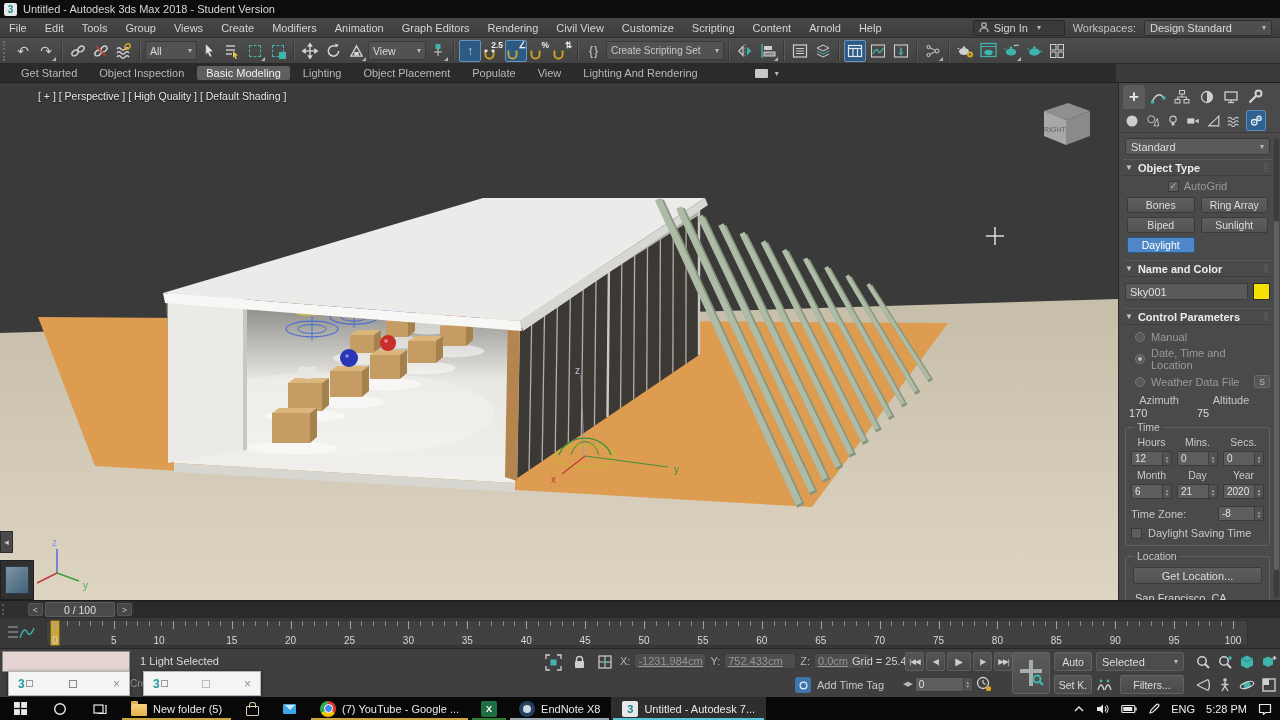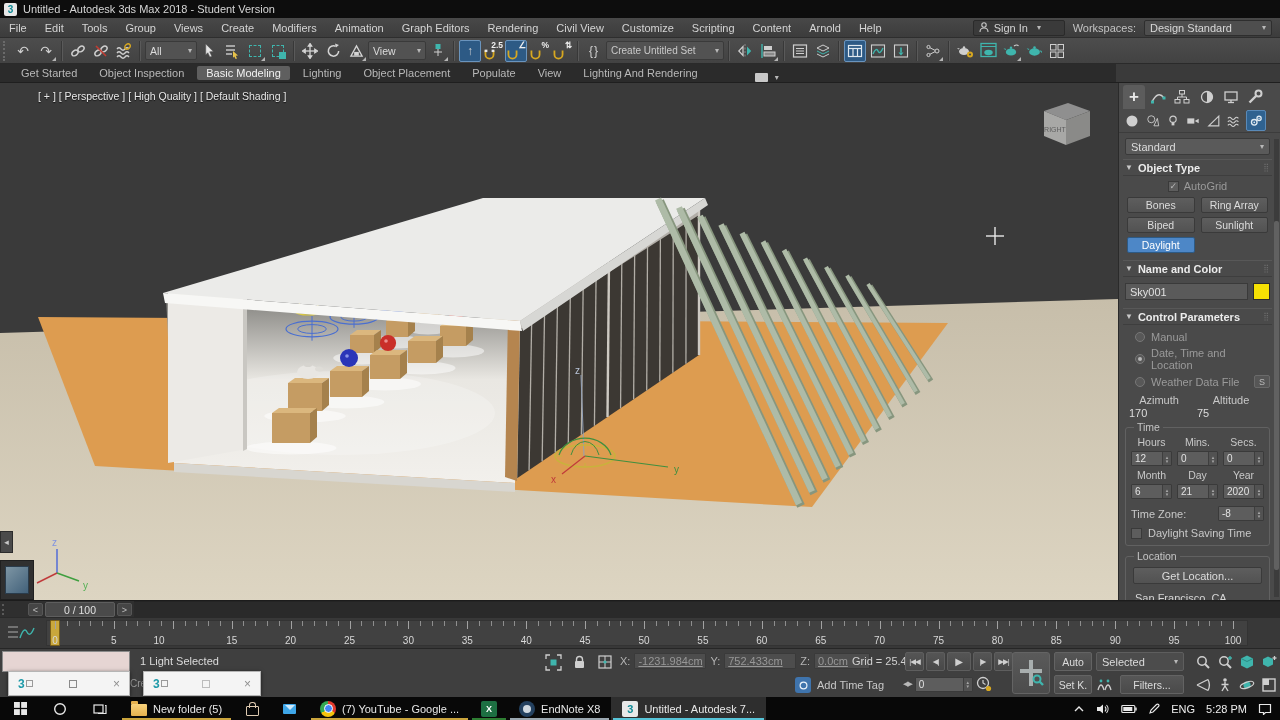--- a/index.html
+++ b/index.html
@@ -31,21 +31,21 @@
   .sep{width:2px;height:20px;background:linear-gradient(#383838,#383838) no-repeat 0 0/1px 100%,linear-gradient(#5a5a5a,#5a5a5a) no-repeat 1px 0/1px 100%;margin:0 3px;flex:none;}
   .tdd{height:19px;background:#525252;border:1px solid #3a3a3a;border-radius:2px;display:flex;align-items:center;justify-content:space-between;padding:0 4px;font-size:10.5px;color:#dcdcdc;flex:none;}
   .dash-box{width:12px;height:12px;border:1.4px dashed #3fb5ad;position:relative;}
   .dash-box .inner{position:absolute;right:-3px;bottom:-3px;width:7px;height:7px;background:#3fb5ad;}
   .snapwrap{position:relative;width:20px;height:20px;}
   .snapwrap svg{position:absolute;left:0;bottom:0;}
   .snapwrap .snap-t{position:absolute;top:-1px;right:0;font-size:8.5px;font-weight:bold;color:#f0f0f0;}
   .fly::after{content:'';position:absolute;right:1px;bottom:1px;border-left:4px solid transparent;border-bottom:4px solid #b5b5b5;}
 
   
-  .ribbon{position:absolute;left:0;top:64px;width:1116px;height:18px;background:#2b2b2b;display:flex;align-items:flex-end;}
+  .ribbon{position:absolute;left:0;top:64px;width:1116px;height:18px;background:#2b2b2b;display:flex;align-items:center;}
   .ribbon .tabs{display:flex;align-items:center;height:100%;padding-left:12px;gap:4px;}
   .rtab{padding:1px 9px;color:#b8b8b8;border-radius:2px;}
   .rtab.active{background:#5f5f5f;color:#f2f2f2;}
   .ribbon-min{margin-left:48px;display:flex;align-items:center;gap:3px;color:#b8b8b8;}
   .ribbon-min .box{width:13px;height:9px;background:#c8c8c8;border-radius:1px;display:inline-block;}
 
   
   .workarea{position:absolute;left:0;top:82px;width:1280px;height:518px;border-top:1px solid #1f1f1f;}
   .viewport{position:absolute;left:0;top:0;width:1118px;height:518px;background:#3a3a3a;overflow:hidden;}
   .scene{position:absolute;inset:0;}
@@ -362,21 +362,21 @@
             <path d="M3,3 v5 a5,5 0 0 0 10,0 v-5" fill="none" stroke="#d8a820" stroke-width="2.2"></path>
           </svg>
           <span class="snap-t">⇅</span>
         </span>
       </div>
     <div class="sep"></div>
     <div class="ti">
         <span class="uni" style="font-size:12px;letter-spacing:1px">{}</span>
       </div>
     <div class="tdd" style="width:118px">
-        <span style="color:#c9c9c9;font-size:10px">Create Untitled Set</span>
+        <span style="color:#c9c9c9;font-size:10px">Create Scripting Set</span>
         <span class="dd-arrow">▾</span>
       </div>
     <div class="sep"></div>
     <div class="ti">
         <svg width="16" height="16" viewBox="0 0 16 16">
           <line x1="8" y1="1" x2="8" y2="15" stroke="#888" stroke-dasharray="2,1.5"></line>
           <polygon points="6,3.5 6,12.5 1.8,8" fill="none" stroke="#cfcfcf" stroke-width="1.2"></polygon>
           <polygon points="10,3.5 10,12.5 14.2,8" fill="#3fb5ad"></polygon>
         </svg>
       </div>

